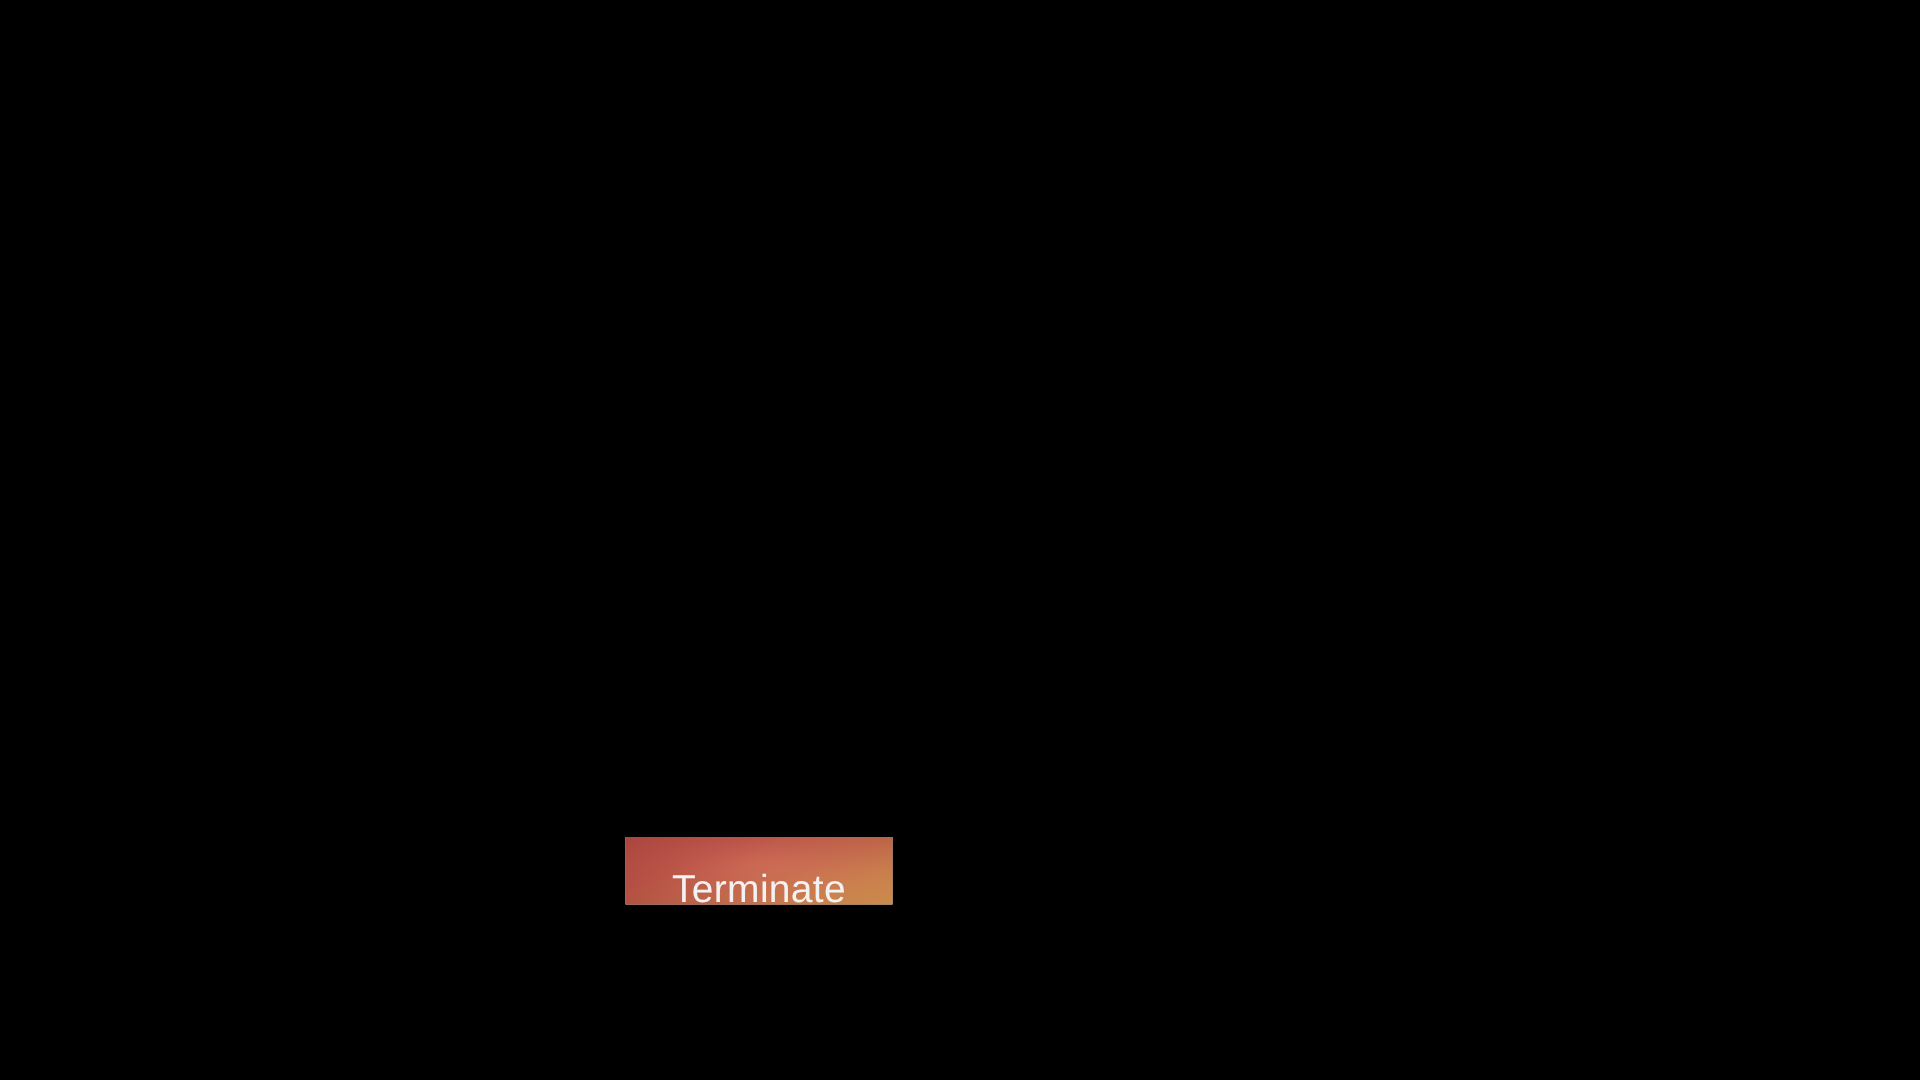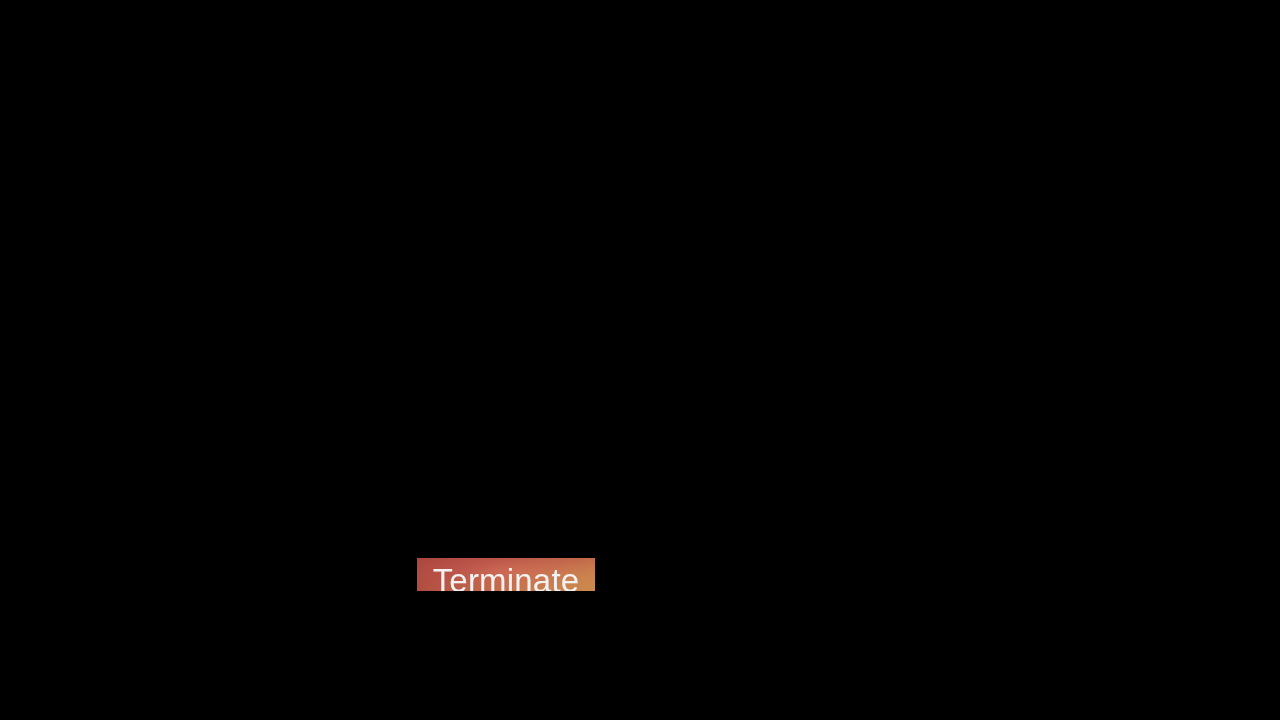--- a/index.html
+++ b/index.html
@@ -17,27 +17,27 @@
     position: relative;
     width: 1280px;
     height: 720px;
     background: #000000;
   }
   #terminate-button {
     position: absolute;
     left: 417px;
     top: 558px;
     width: 178px;
-    height: 33px;
+    height: 45px;
     border: 0;
-    padding: 0;
+    padding: 12px;
     margin: 0;
     color: #f2f2f2;
     font-family: "Liberation Sans", sans-serif;
-    font-size: 33px;
+    font-size: 26px;
     font-weight: 400;
     line-height: 45px;
     text-align: center;
     letter-spacing: 0.2px;
     cursor: pointer;
     background-image: linear-gradient(160deg, #b94a42 0%, #c15246 28%, #cd6a4c 58%, #d9894f 82%, #e09a55 100%);
     box-shadow: 0 0 2px rgba(0,0,0,0.6);
     outline: none;
     overflow: hidden;
     white-space: nowrap;

